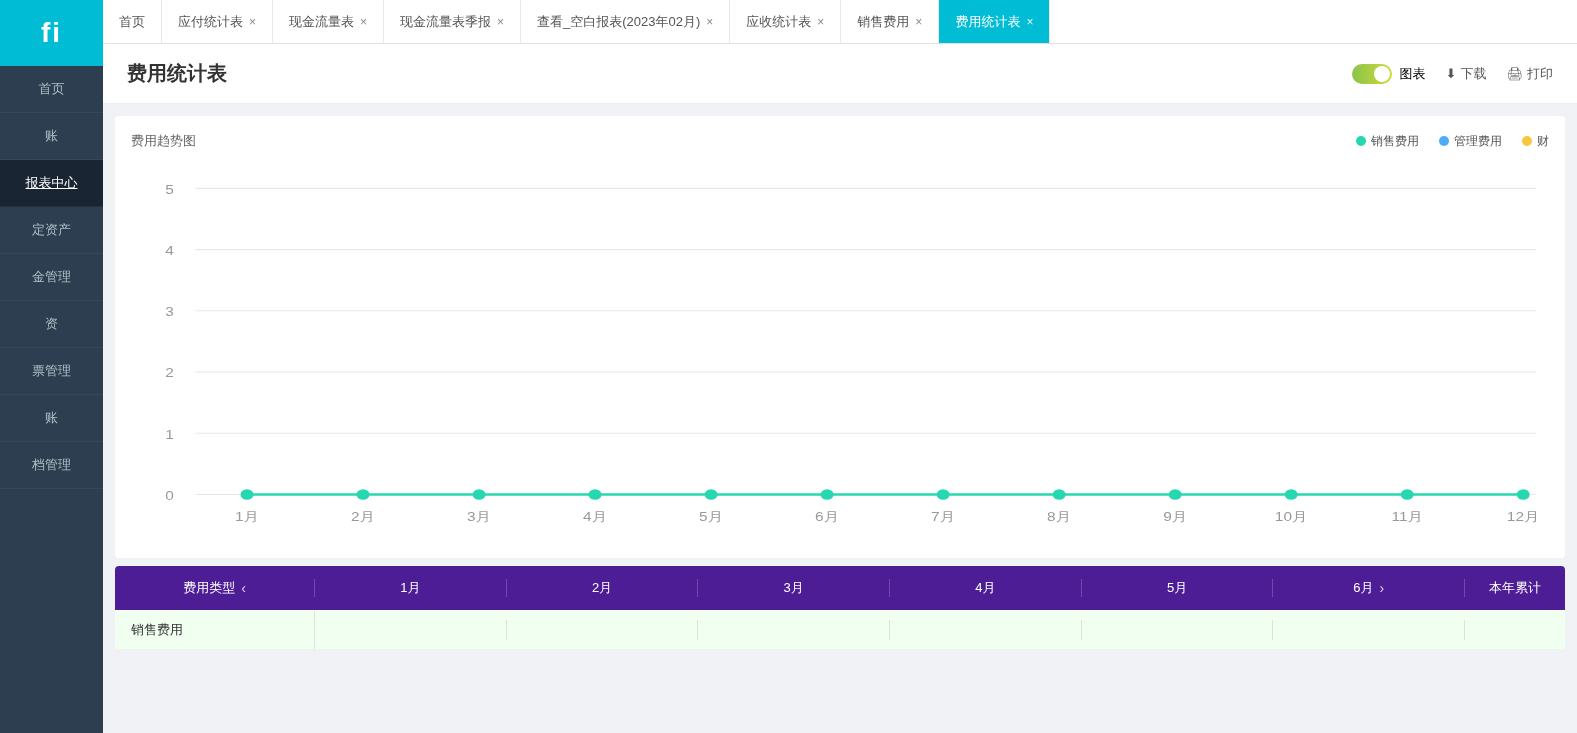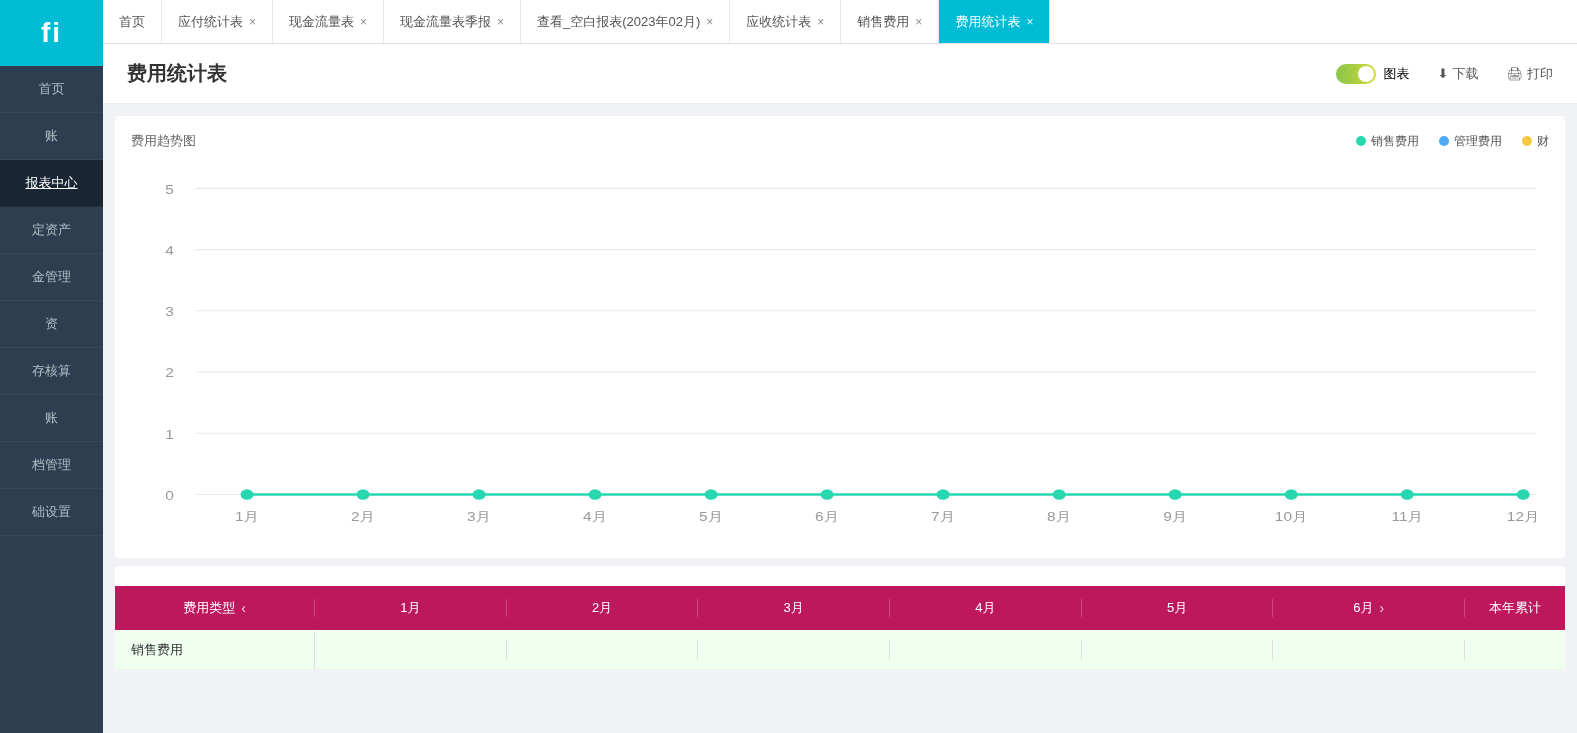--- a/index.html
+++ b/index.html
@@ -102,21 +102,21 @@
       flex-shrink: 0;
     }
     .page-title {
       font-size: 20px;
       font-weight: 600;
       color: #333;
     }
     .header-actions {
       display: flex;
       align-items: center;
-      gap: 28px;
+      gap: 20px;
     }
     .toggle-wrap {
       display: flex;
       align-items: center;
       gap: 8px;
     }
     .toggle {
       width: 40px;
       height: 20px;
       background: linear-gradient(to right, #8bc34a, #cddc39);
@@ -192,27 +192,26 @@
 
     
     .table-section {
       margin: 0 12px 12px 12px;
       background: white;
       border-radius: 4px;
       overflow: hidden;
       flex-shrink: 0;
     }
     .table-header-row {
-      background: #be185d;
+      background: #4c1d95;
       display: flex;
       color: white;
       font-size: 13px;
       height: 44px;
       align-items: center;
-      margin-top: 20px;
     }
     .th-cell {
       flex: 1;
       text-align: center;
       padding: 0 8px;
       display: flex;
       align-items: center;
       justify-content: center;
       gap: 6px;
       border-right: 1px solid rgba(255,255,255,0.2);
@@ -261,24 +260,23 @@
 
 <div class="sidebar">
   <div class="sidebar-logo">fi</div>
 
   <div class="sidebar-item">首页</div>
   <div class="sidebar-item">账</div>
   <div class="sidebar-item active">报表中心</div>
   <div class="sidebar-item">定资产</div>
   <div class="sidebar-item">金管理</div>
   <div class="sidebar-item">资</div>
-  <div class="sidebar-item">存核算</div>
+  <div class="sidebar-item">票管理</div>
   <div class="sidebar-item">账</div>
   <div class="sidebar-item">档管理</div>
-  <div class="sidebar-item">础设置</div>
 </div>
 
 <div class="main">
 
   <div class="tab-bar">
     <div class="tab">
       <span>首页</span>
     </div>
     <div class="tab">
       <span>应付统计表</span>

